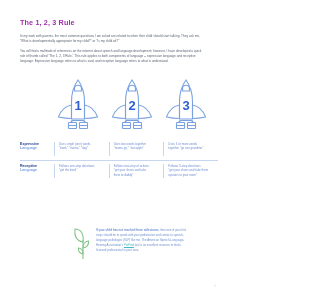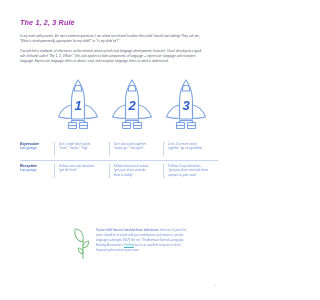--- a/index.html
+++ b/index.html
@@ -14,21 +14,20 @@
     color: #4a5568;
     overflow: hidden;
     position: relative;
   }
   .page {
     width: 232px;
     height: 300px;
     box-sizing: border-box;
     padding: 18px 18px 4px 20px;
     position: relative;
-    font-style: italic;
   }
   .title {
     font-size: 7.2px;
     font-weight: bold;
     color: #a32cb0;
     letter-spacing: 0.15px;
     margin: 0 0 7px 0;
   }
   .para {
     font-size: 3.15px;

